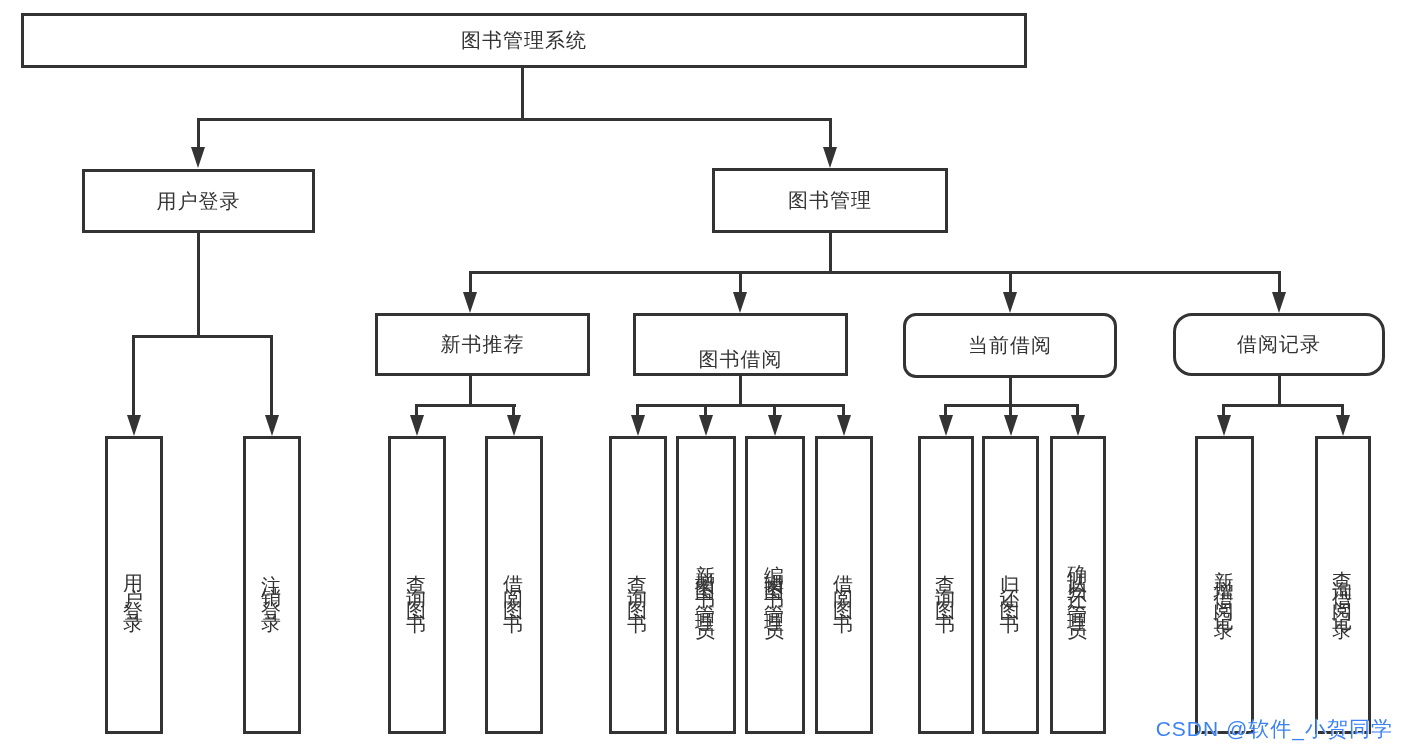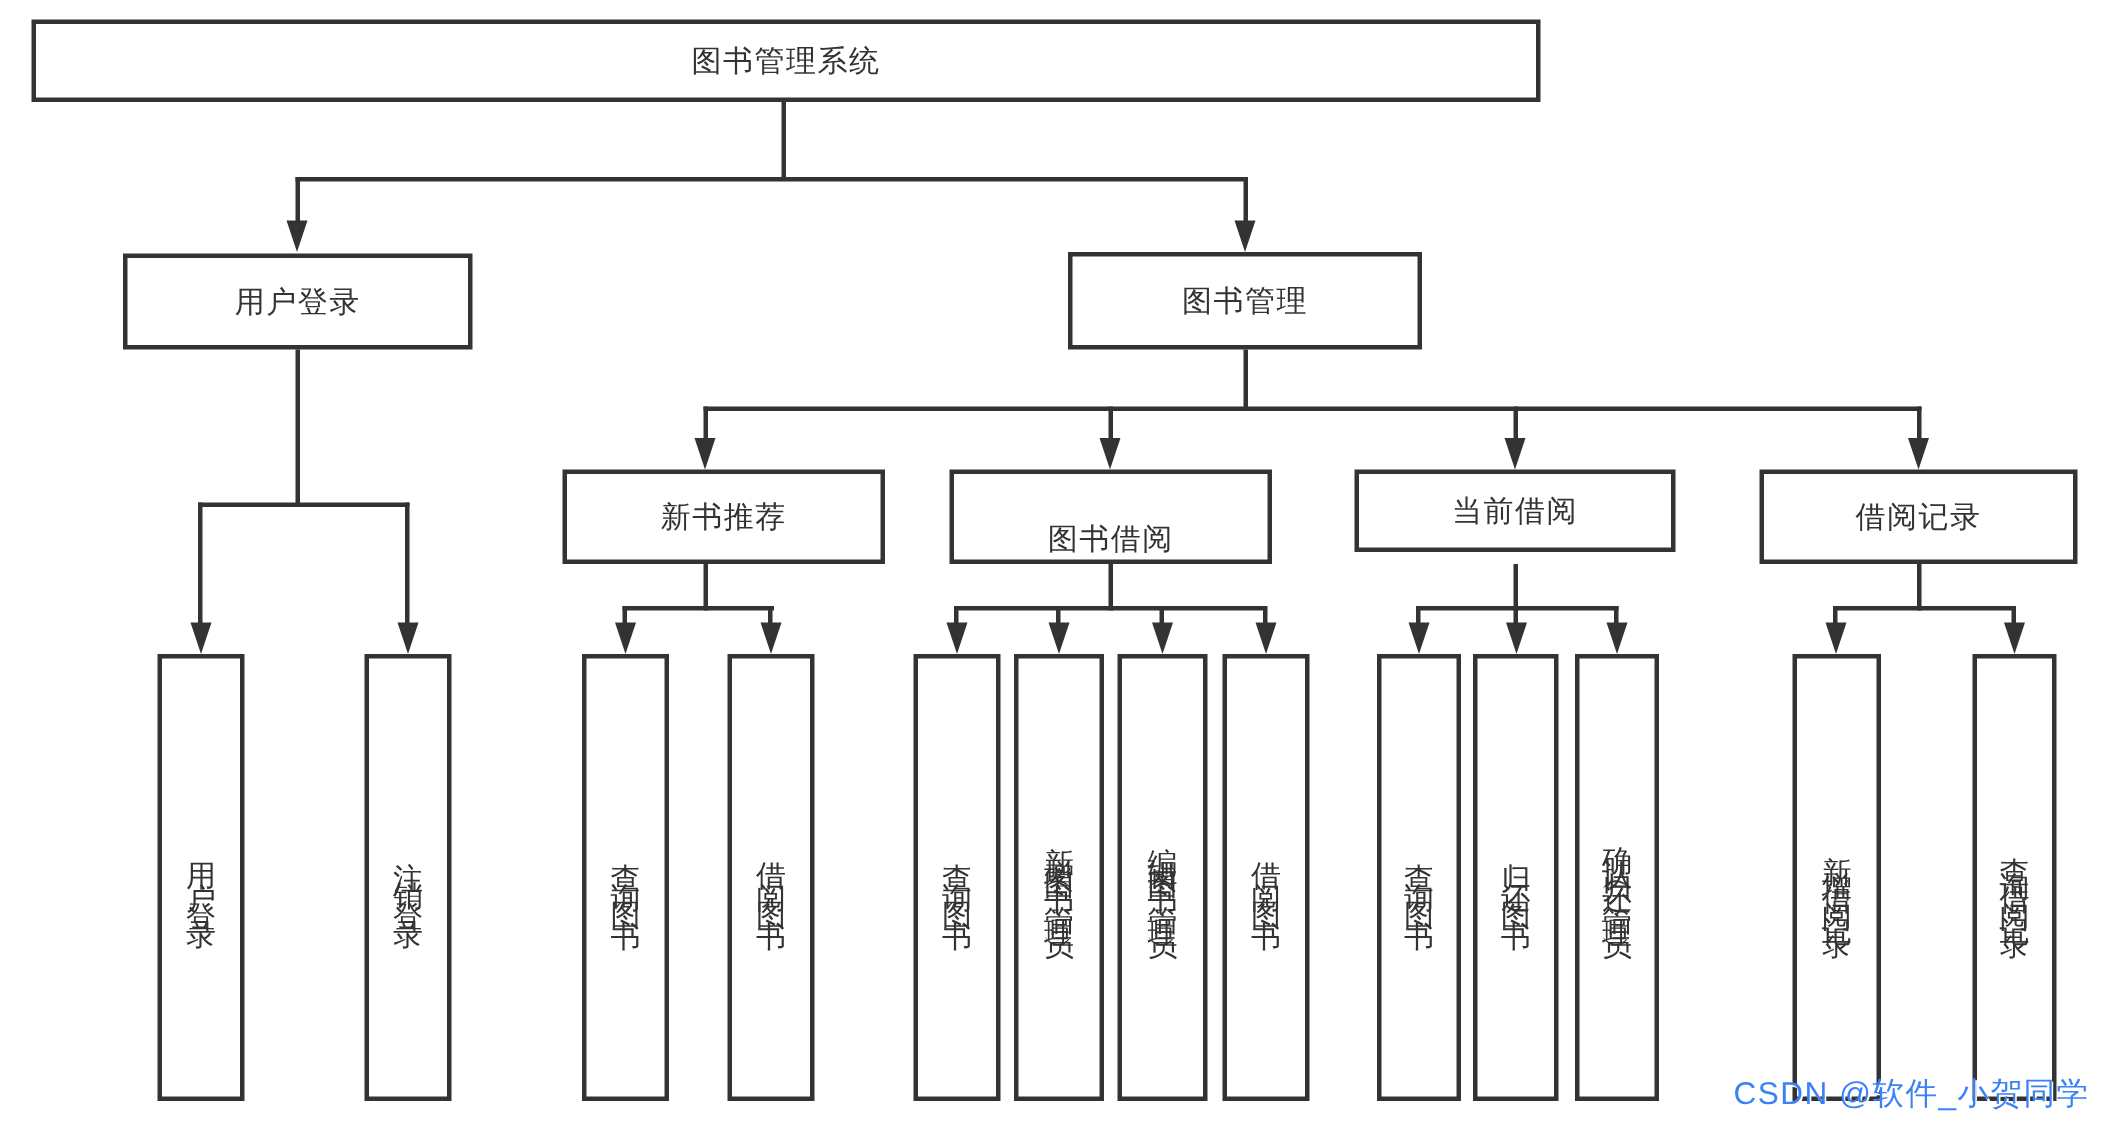--- a/index.html
+++ b/index.html
@@ -99,24 +99,24 @@
   <div class="arrow" style="left:1003px; top:292px;"></div>
   <div class="vline" style="left:1278px; top:271px; height:23px;"></div>
   <div class="arrow" style="left:1272px; top:292px;"></div>
 
   <div class="box" style="left:363px; top:313px; width:215px; height:63px;margin-left:12px;">
     <span>新书推荐</span>
   </div>
   <div class="box" style="left:633px; top:313px; width:215px; height:63px;align-items:flex-end;">
     <span>图书借阅</span>
   </div>
-  <div class="box" style="left:903px; top:313px; width:214px; height:55px;">
+  <div class="box" style="left:903px; top:313px; width:214px; height:65px;border-radius:13px;">
     <span>当前借阅</span>
   </div>
-  <div class="box" style="left:1173px; top:313px; width:212px; height:63px;">
+  <div class="box" style="left:1173px; top:313px; width:212px; height:63px;border-radius:19px;">
     <span>借阅记录</span>
   </div>
 
   <div class="vline" style="left:469px; top:376px; height:31px;"></div>
   <div class="hline" style="left:415px; top:404px; width:101px;"></div>
   <div class="vline" style="left:415px; top:404px; height:14px;"></div>
   <div class="arrow" style="left:410px; top:415px;"></div>
   <div class="vline" style="left:512px; top:404px; height:14px;"></div>
   <div class="arrow" style="left:507px; top:415px;"></div>
 

